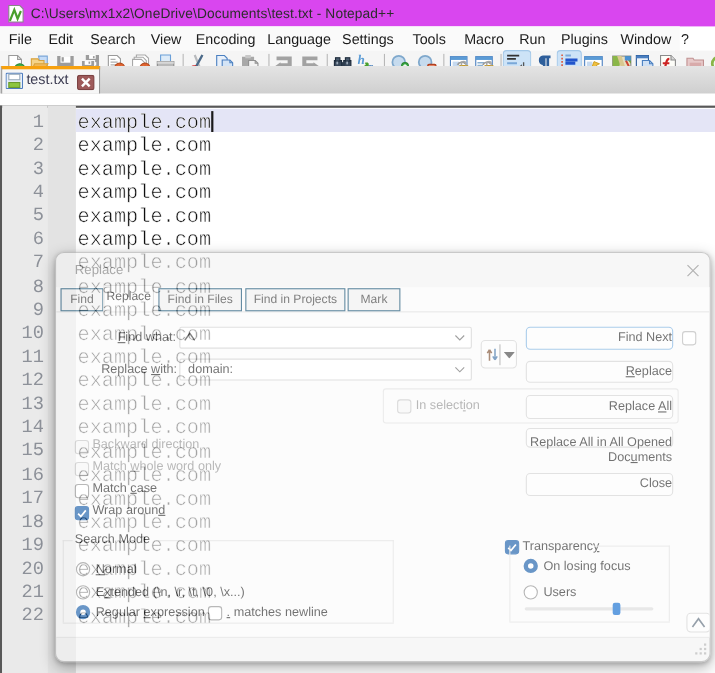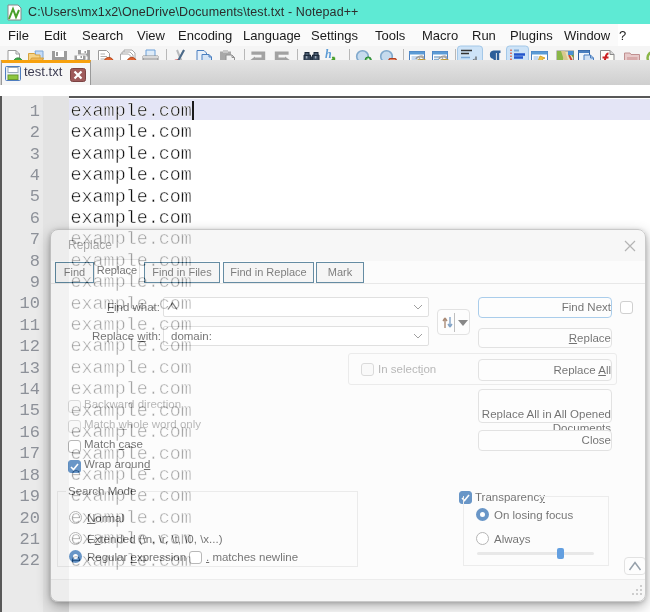--- a/index.html
+++ b/index.html
@@ -1,19 +1,19 @@
 <!DOCTYPE html>
 <html><head>
 <meta charset="utf-8">
 <style>
 *{margin:0;padding:0;box-sizing:border-box}
 html,body{width:650px;height:612px;overflow:hidden;background:#fff;font-family:"Liberation Sans",sans-serif}
 .abs{position:absolute}
 
-#titlebar{position:absolute;left:0;top:0;width:650px;height:24px;background:#5eead4}
+#titlebar{position:absolute;left:0;top:0;width:650px;height:24px;background:#d946ef}
 #title{position:absolute;left:28px;top:5px;font-size:12.5px;color:#2d2d2d;letter-spacing:0.1px}
 #menubar{position:absolute;left:0;top:24px;width:618px;height:22px;background:#fafafa}
 .mi{position:absolute;top:4px;font-size:13px;color:#1b1b1b}
 #toolbar{position:absolute;left:0;top:46px;width:650px;height:25px;background:#f5f5f5}
 .tsep{position:absolute;top:3px;width:1px;height:18px;background:#b8b8b8}
 .tbi{position:absolute;top:3px;width:19px;height:19px}
 #tabbar{position:absolute;left:0;top:60px;width:650px;height:25px;background:linear-gradient(#e3e3e3,#cwcfcf);background:linear-gradient(#e4e4e4,#cfcfcf)}
 #tab1{position:absolute;left:1px;top:0;width:90px;height:25px;background:#f6f6f6;border:1px solid #9a9a9a;border-bottom:none;border-top:3px solid #f7a10e}
 #tabtxt{position:absolute;left:24px;top:4px;font-size:13px;color:#3c3c52}
 
@@ -310,21 +310,21 @@
 <div id="dialog">
   <div id="dlgbody"></div>
   <div id="dlgtitle">Replace</div>
   <svg class="abs" style="left:573px;top:10px" width="12" height="12" viewBox="0 0 12 12">
     <path d="M1 1 L11 11 M11 1 L1 11" stroke="#8a8a8a" stroke-width="1.2"></path>
   </svg>
   <div id="tabstrip-line"></div>
   <div class="tabcell" style="left:4px;width:39px">Find</div>
   <div id="tabactive">Replace</div>
   <div class="tabcell" style="left:93px;width:76px">Find in Files</div>
-  <div class="tabcell" style="left:172px;width:91px">Find in Replace</div>
+  <div class="tabcell" style="left:172px;width:91px">Find in Projects</div>
   <div class="tabcell" style="left:265px;width:48px">Mark</div>
 
   <div class="lbl" style="left:40px;top:71px;width:69px;text-align:right"><u>F</u>ind what:</div>
   <div class="combo" style="top:67px"></div>
   <svg class="abs" style="left:116px;top:72px" width="11" height="8" viewBox="0 0 11 8">
       <path d="M1 7.5 L5.5 1 L10 7.5" fill="none" stroke="#3a3a3a" stroke-width="1.3"></path>
     </svg>
   <svg class="chev" style="top:74px" viewBox="0 0 10 6">
       <path d="M1 1 L5 5 L9 1" stroke="#6a6a6a" fill="none"></path>
     </svg>
@@ -346,21 +346,21 @@
       <path d="M0 0 L5 6 L10 0 Z" fill="#444"></path>
     </svg>
 
   <div class="btn" style="top:67px;height:21px;line-height:19px;border:1.5px solid #7ab0e0">Find Next</div>
   <div class="cb" style="left:569px;top:71px;border-color:#b5b5b5"></div>
   <div class="btn" style="top:98px;height:20px;line-height:18px"><u>R</u>eplace</div>
   <div class="grp" style="left:297px;top:123px;width:269px;height:32px"></div>
   <div class="cb dis" style="left:310px;top:133px"></div>
   <div class="lbl gray" style="left:327px;top:133px">In select<u>i</u>on</div>
   <div class="btn" style="top:129px;height:22px;line-height:20px">Replace <u>A</u>ll</div>
-  <div class="btn" style="top:159px;height:34px;line-height:14px;padding-top:17px">Replace All in All Opened<br>Doc<u>u</u>ments</div>
+  <div class="btn" style="top:159px;height:18px;line-height:14px;padding-top:5px">Replace All in All Opened<br>Doc<u>u</u>ments</div>
   <div class="btn" style="top:200px;height:21px;line-height:19px">Close</div>
 
   <div class="cb dis" style="left:17px;top:170px"></div>
   <div class="lbl gray" style="left:33px;top:168px">Backward direction</div>
   <div class="cb dis" style="left:17px;top:190px"></div>
   <div class="lbl gray" style="left:33px;top:188px">Match <u>w</u>hole word only</div>
   <div class="cb" style="left:17px;top:210px"></div>
   <div class="lbl" style="left:33px;top:208px">Match <u>c</u>ase</div>
   <div class="cb chk" style="left:17px;top:230px"></div>
   <svg class="abs" style="left:19px;top:233px" width="9" height="8" viewBox="0 0 9 8">
@@ -388,21 +388,21 @@
       <path d="M1 4 L3.5 6.5 L8 1" stroke="#fff" stroke-width="1.6" fill="none"></path>
     </svg>
   <div class="lbl" style="left:424px;top:261px">Transparenc<u>y</u></div>
   <div class="abs" style="left:489px;top:266px;width:69px;height:1px;background:#e2e2e2"></div>
   <div class="abs" style="left:412px;top:266px;width:1px;height:69px;background:#e2e2e2"></div>
   <div class="abs" style="left:557px;top:266px;width:1px;height:69px;background:#e2e2e2"></div>
   <div class="abs" style="left:412px;top:335px;width:146px;height:1px;background:#e2e2e2"></div>
   <div class="radio sel" style="left:425px;top:278px"></div>
   <div class="lbl" style="left:443px;top:279px">On losing focus</div>
   <div class="radio" style="left:425px;top:302px"></div>
-  <div class="lbl" style="left:443px;top:303px">Always</div>
+  <div class="lbl" style="left:443px;top:303px">Users</div>
   <div class="abs" style="left:426px;top:322px;width:117px;height:3px;background:#dcdcdc;border-radius:2px"></div>
   <div class="abs" style="left:506px;top:318px;width:7px;height:11px;background:#0968cf;border-radius:2px"></div>
 
   <div class="btn" style="left:573px;top:327px;width:22px;height:18px"></div>
   <svg class="abs" style="left:577px;top:331px" width="14" height="10" viewBox="0 0 14 10">
       <path d="M1.5 9 L7 1.5 L12.5 9" fill="none" stroke="#5a6a7a" stroke-width="1.5"></path>
     </svg>
   <div class="abs" style="left:0;top:349px;width:596px;height:1px;background:#e2e2e2"></div>
   <svg class="abs" style="left:580px;top:354px" width="12" height="12" viewBox="0 0 12 12">
     <g fill="#b0b0b0">

